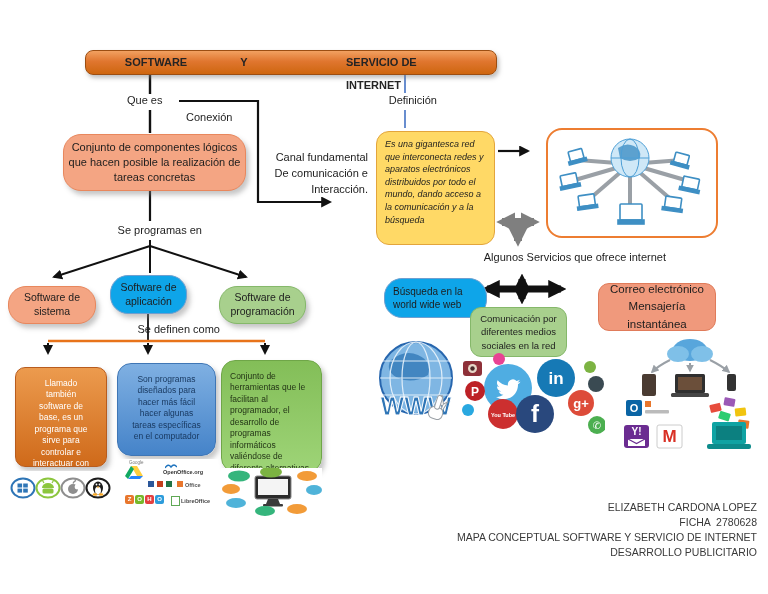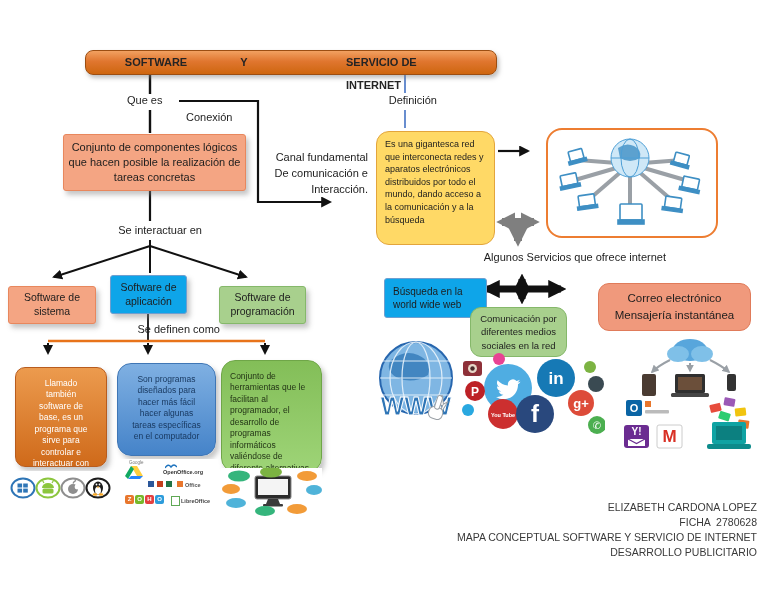--- a/index.html
+++ b/index.html
@@ -12,27 +12,27 @@
   .prewrap{white-space:pre-wrap;}
 
   
   .topbar{position:absolute;left:85px;top:50px;width:410px;height:23px;border-radius:8px;
           background:linear-gradient(180deg,#F2A161 0%,#E0762F 45%,#CE660F 100%);
           border:1px solid #9C4E12;box-shadow:2px 3px 4px rgba(130,130,130,.5);}
   .topbar span{position:absolute;top:0;line-height:23px;font-size:11px;font-weight:bold;color:#242424;
                transform:translateX(-50%);}
 
   
-  .node{position:absolute;border-radius:3px;display:flex;align-items:center;justify-content:center;
+  .node{position:absolute;border-radius:18px;display:flex;align-items:center;justify-content:center;
         box-sizing:border-box;}
   .shadow{box-shadow:3px 4px 5px rgba(128,128,128,.45);}
   .salmon{background:#F4A583;border:1.5px solid #E8875D;}
   .blue{background:#0ea5e9;border:1.5px solid #6E9FD0;}
   .green{background:#A8D08D;border:1.5px solid #85B86A;}
-  .yellow{background:#FFD966;border:1.5px solid #E3A53C;}
+  .yellow{background:#FFD966;border:1.5px solid #E3A53C;font-style:italic;}
 
   .defbox{position:absolute;border-radius:14px;box-sizing:border-box;padding:10px 14px;
           font-size:8.5px;line-height:1.35;}
   .defbox.orange{background:linear-gradient(180deg,#EC9B4E,#CF6A1A);border:1px solid #B85C1E;
                  color:#fff;text-align:center;border-radius:10px;}
   .defbox.bluegrad{background:linear-gradient(180deg,#7FB0E2,#4583C9);border:1px solid #3F76B5;
                  color:#17375E;text-align:center;}
   .defbox.greengrad{background:linear-gradient(180deg,#83BE58,#9ED477);border:1px solid #6FA648;
                  color:#233516;text-align:left;padding:10px 8px;}
 
@@ -105,21 +105,21 @@
     <span style="left:158px">Y</span>
     <span style="left:310px">SERVICIO DE INTERNET</span>
   </div>
 
   <div class="lbl" style="left:127px;top:94px;">Que es</div>
   <div class="lbl" style="left:186px;top:111px;">Conexión</div>
   <div class="lbl center" style="left:373px;top:94px;width:64px;">Definición</div>
   <div class="lbl center prelines" style="left:264px;top:150px;width:104px;line-height:1.45;">Canal fundamental
 De comunicación e
 Interacción.</div>
-  <div class="lbl center" style="left:98px;top:224px;width:104px;">Se interactuar en</div>
+  <div class="lbl center" style="left:98px;top:224px;width:104px;">Se programas en</div>
   <div class="lbl center" style="left:116px;top:323px;width:104px;">Se definen como</div>
   <div class="lbl center" style="left:426px;top:251px;width:240px;">Algunos Servicios que ofrece internet</div>
 
   <div class="node salmon shadow" style="left:63px;top:134px;width:183px;height:57px;font-size:11px;line-height:1.35;padding:4px;text-align:center;">Conjunto de componentes lógicos que hacen posible la realización de tareas concretas</div>
 
   <div class="node yellow" style="left:376px;top:131px;width:119px;height:114px;font-size:9px;line-height:1.4;padding:6px 8px;text-align:left;align-items:flex-start;border-radius:13px;">Es una gigantesca red que interconecta redes y aparatos electrónicos distribuidos por todo el mundo, dando acceso a la comunicación y a la búsqueda</div>
 
   <div class="imgbox">
     <svg width="164" height="102" viewBox="0 0 164 102">
       <g stroke="#9AA0A6" stroke-width="4">
@@ -253,21 +253,21 @@
         <ellipse cx="93" cy="22" rx="8" ry="5" fill="#4FB3D9"></ellipse>
         <ellipse cx="15" cy="35" rx="10" ry="5" fill="#4FB3D9"></ellipse>
         <ellipse cx="44" cy="43" rx="10" ry="5" fill="#35B57C"></ellipse>
         <ellipse cx="76" cy="41" rx="10" ry="5" fill="#F29B38"></ellipse>
       </g>
     </svg>
   </div>
 
   <div class="node blue" style="left:384px;top:278px;width:103px;height:40px;font-size:10px;justify-content:flex-start;padding:4px 8px;text-align:left;line-height:1.35;">Búsqueda en la world wide web</div>
   <div class="node green" style="left:470px;top:307px;width:97px;height:50px;font-size:9.5px;text-align:center;line-height:1.4;padding:4px;border-radius:11px;">Comunicación por diferentes medios sociales en la red</div>
-  <div class="node prelines" style="left:598px;top:283px;width:153px;height:48px;font-size:11.5px;text-align:center;line-height:1.5;background:#F0997C;border:1.5px solid #E07B5A;border-radius:11px;">Correo electrónico
+  <div class="node prelines" style="left:598px;top:283px;width:118px;height:48px;font-size:11.5px;text-align:center;line-height:1.5;background:#F0997C;border:1.5px solid #E07B5A;border-radius:11px;">Correo electrónico
 Mensajería instantánea</div>
 
   <svg class="abs" style="left:368px;top:333px;" width="100" height="100" viewBox="0 0 100 100">
     <circle cx="48" cy="45" r="36" fill="#7FB6E3"></circle>
     <circle cx="48" cy="45" r="36" fill="none" stroke="#2766AE" stroke-width="2"></circle>
     <path d="M22,28 q14,-12 28,-6 q14,6 10,20 q-16,10 -32,2 q-10,-6 -6,-16z" fill="#2E75B6" opacity=".75"></path>
     <g stroke="#EAF4FC" stroke-width="1.2" fill="none" opacity=".9">
       <ellipse cx="48" cy="45" rx="14" ry="36"></ellipse>
         <ellipse cx="48" cy="45" rx="26" ry="36"></ellipse>
       <line x1="12" y1="45" x2="84" y2="45"></line>

